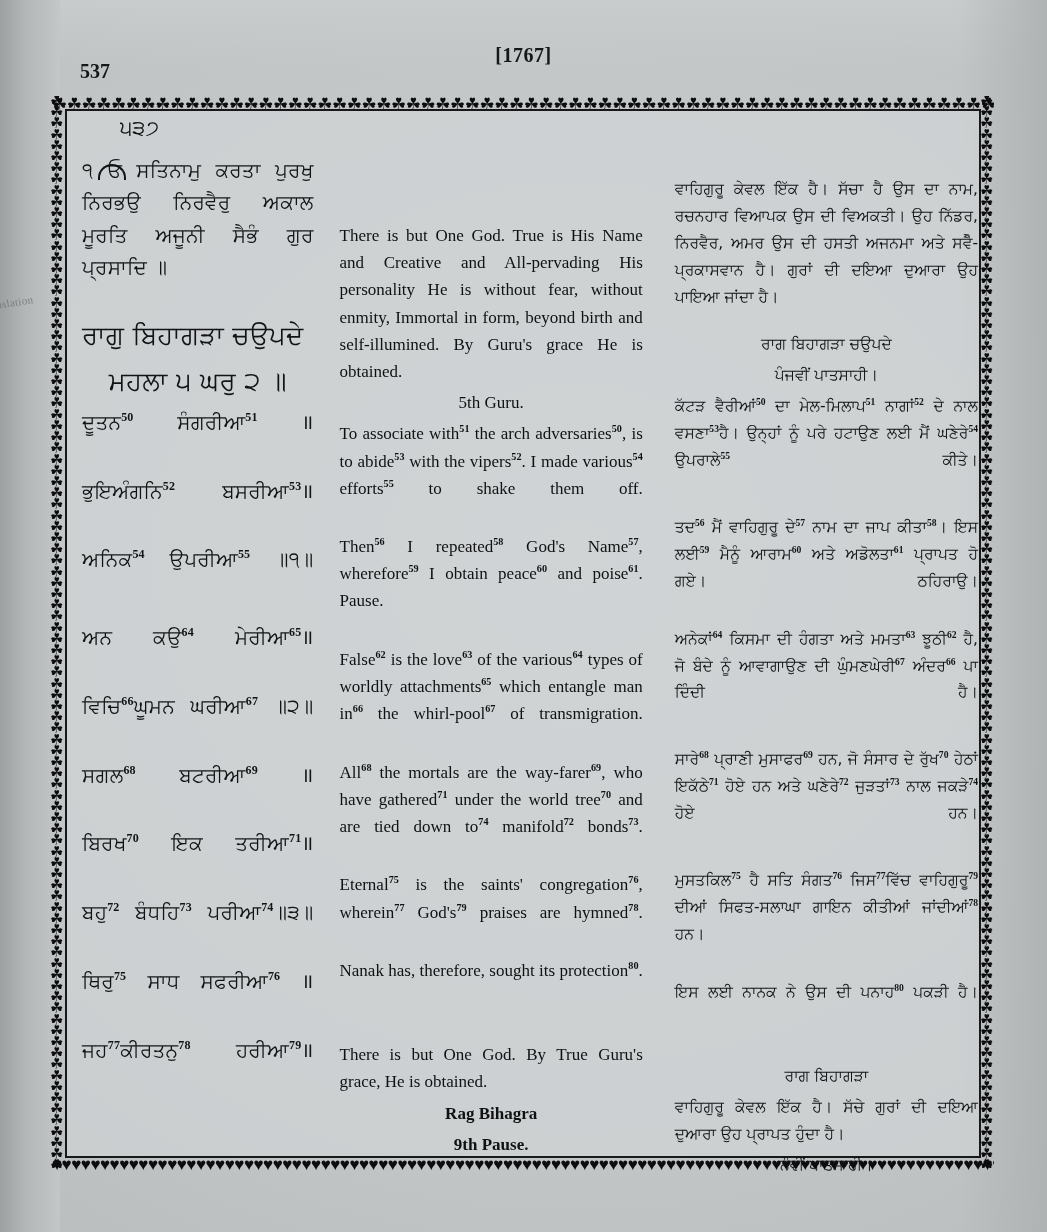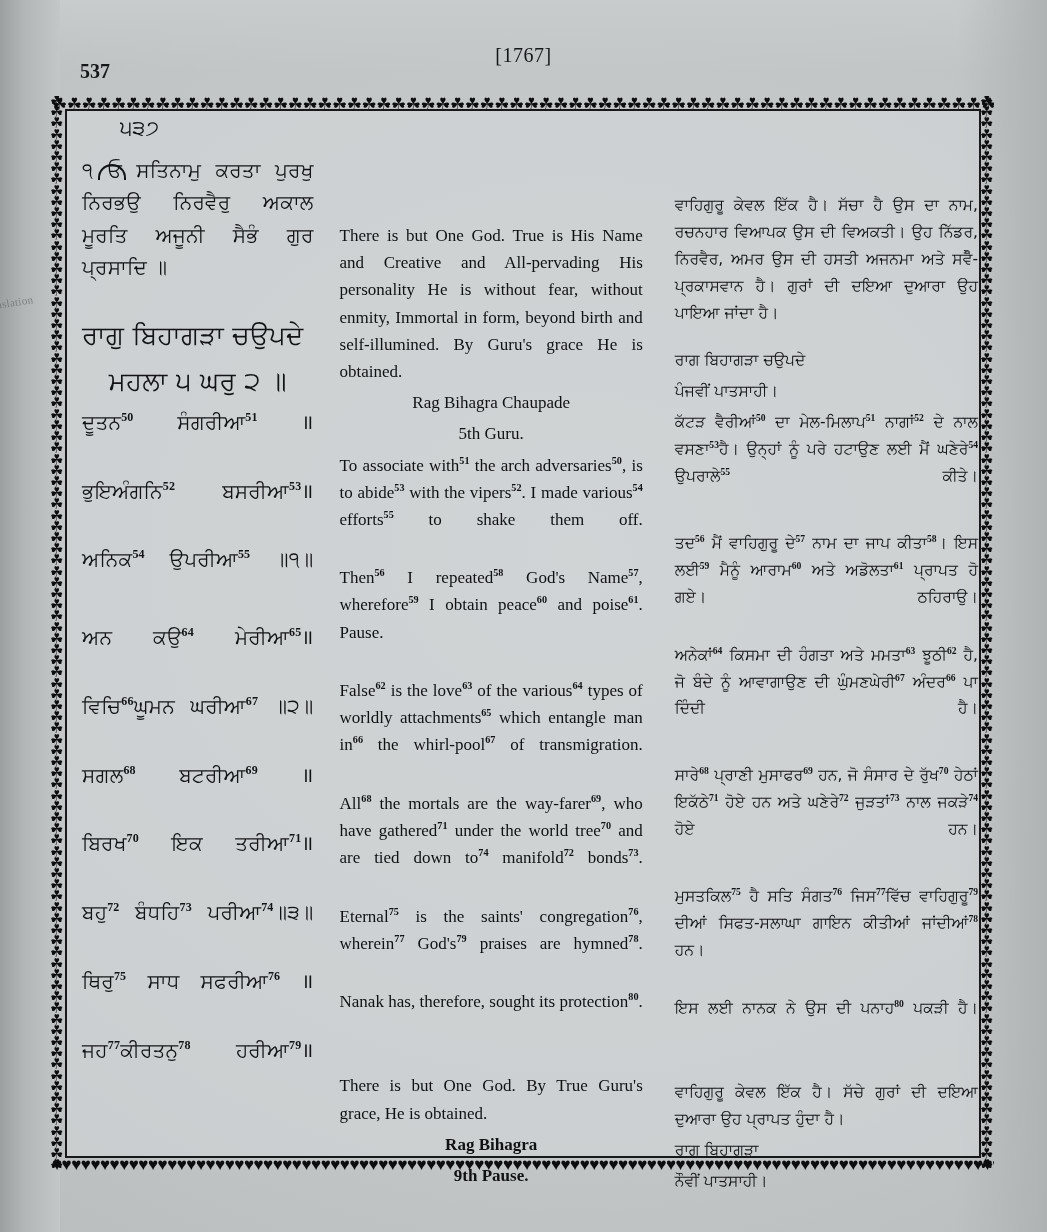--- a/index.html
+++ b/index.html
@@ -36,21 +36,21 @@
   }
   #top-shade{
     position:absolute;left:0;top:0;width:100%;height:70px;
     background:linear-gradient(to bottom,#c9cccd 0%,rgba(200,203,204,0) 100%);
     pointer-events:none;
   }
 
   
   #folio-bracket{
     position:absolute;left:0;top:44px;width:100%;
-    text-align:center;font-size:20px;font-weight:400;color:#15171a;
+    text-align:center;font-size:20px;font-weight:700;color:#15171a;
     letter-spacing:.5px;
   }
   #folio-number{
     position:absolute;left:80px;top:60px;
     font-size:20px;font-weight:700;color:#15171a;
   }
 
   
   #frame{
     position:absolute;left:52px;top:96px;
@@ -80,21 +80,21 @@
   
   #columns{
     position:absolute;left:68px;top:112px;
     width:912px;height:1040px;
     display:flex;
     gap:12px;
   }
   .col{position:relative;}
   .col-gurmukhi{width:252px;padding:0 8px 0 14px;}
   .col-english{width:330px;padding:0 6px;margin-top:46px;}
-  .col-punjabi{width:330px;padding:16px 2px 0 14px;}
+  .col-punjabi{width:330px;padding:0 2px 0 14px;}
 
   .gur{
     font-family:"DejaVu Sans","Liberation Sans",sans-serif;
     color:#111315;
     font-size:20px;
     line-height:1.62;
     letter-spacing:.2px;
   }
   .gur-head{
     font-size:26px;margin-top:3px;
@@ -111,21 +111,21 @@
     font-family:"Liberation Serif",serif;
   }
   .eng-center{text-align:center;}
   .pun{
     font-family:"DejaVu Sans","Liberation Sans",sans-serif;
     color:#111315;
     font-size:15.5px;
     line-height:1.74;
     text-align:justify;
   }
-  .pun-center{text-align:left;}
+  .pun-center{text-align:center;}
   .pun sup{font-size:.62em;}
   .blk{margin:0 0 4px 0;}
   .sp-lg{height:26px;}
   .sp-md{height:16px;}
   .sp-sm{height:9px;}
   .pagenum-gur{
     font-family:"DejaVu Sans","Liberation Sans",sans-serif;
     font-size:21px;font-weight:500;color:#111315;
     margin:4px 0 14px 38px;
   }
@@ -185,21 +185,20 @@
     <div class="gur blk just-spread">ਬਿਰਖ<sup>70</sup> ਇਕ ਤਰੀਆ<sup>71</sup>॥</div>
     <div class="gur blk just-spread">ਬਹੁ<sup>72</sup> ਬੰਧਹਿ<sup>73</sup> ਪਰੀਆ<sup>74</sup>॥੩॥</div>
     <div class="gur blk just-spread">ਥਿਰੁ<sup>75</sup> ਸਾਧ ਸਫਰੀਆ<sup>76</sup> ॥</div>
     <div class="gur blk just-spread">ਜਹ<sup>77</sup>ਕੀਰਤਨੁ<sup>78</sup> ਹਰੀਆ<sup>79</sup>॥</div>
 
   </div>
 
   <div class="col col-english">
     <div style="height:64px"></div>
     <div class="eng blk just">There is but One God. True is His Name and Creative and All-pervading His personality He is without fear, without enmity, Immortal in form, beyond birth and self-illumined. By Guru's grace He is obtained.</div>
-    <div class="eng eng-center blk">Rag Bihagra Chaupade</div>
     <div class="eng eng-center blk">5th Guru.</div>
     <div class="eng blk just-spread">To associate with<sup>51</sup> the arch adversaries<sup>50</sup>, is to abide<sup>53</sup> with the vipers<sup>52</sup>. I made various<sup>54</sup> efforts<sup>55</sup> to shake them off.</div>
     <div class="eng blk just-spread">Then<sup>56</sup> I repeated<sup>58</sup> God's Name<sup>57</sup>, wherefore<sup>59</sup> I obtain peace<sup>60</sup> and poise<sup>61</sup>. Pause.</div>
     <div class="eng blk just-spread">False<sup>62</sup> is the love<sup>63</sup> of the various<sup>64</sup> types of worldly attachments<sup>65</sup> which entangle man in<sup>66</sup> the whirl-pool<sup>67</sup> of transmigration.</div>
     <div class="eng blk just-spread">All<sup>68</sup> the mortals are the way-farer<sup>69</sup>, who have gathered<sup>71</sup> under the world tree<sup>70</sup> and are tied down to<sup>74</sup> manifold<sup>72</sup> bonds<sup>73</sup>.</div>
     <div class="eng blk just-spread">Eternal<sup>75</sup> is the saints' congregation<sup>76</sup>, wherein<sup>77</sup> God's<sup>79</sup> praises are hymned<sup>78</sup>.</div>
     <div class="eng blk just-spread">Nanak has, therefore, sought its protection<sup>80</sup>.</div>
 
     <div class="sp-lg"></div>
 
@@ -222,18 +221,18 @@
     <div class="pun blk just-spread">ਤਦ<sup>56</sup> ਮੈਂ ਵਾਹਿਗੁਰੂ ਦੇ<sup>57</sup> ਨਾਮ ਦਾ ਜਾਪ ਕੀਤਾ<sup>58</sup>। ਇਸ ਲਈ<sup>59</sup> ਮੈਨੂੰ ਆਰਾਮ<sup>60</sup> ਅਤੇ ਅਡੋਲਤਾ<sup>61</sup> ਪ੍ਰਾਪਤ ਹੋ ਗਏ। ਠਹਿਰਾਉ।</div>
     <div class="pun blk just-spread">ਅਨੇਕਾਂ<sup>64</sup> ਕਿਸਮਾ ਦੀ ਹੰਗਤਾ ਅਤੇ ਮਮਤਾ<sup>63</sup> ਝੂਠੀ<sup>62</sup> ਹੈ, ਜੋ ਬੰਦੇ ਨੂੰ ਆਵਾਗਾਉਣ ਦੀ ਘੁੰਮਣਘੇਰੀ<sup>67</sup> ਅੰਦਰ<sup>66</sup> ਪਾ ਦਿੰਦੀ ਹੈ।</div>
     <div class="sp-sm"></div>
     <div class="pun blk just-spread">ਸਾਰੇ<sup>68</sup> ਪ੍ਰਾਣੀ ਮੁਸਾਫਰ<sup>69</sup> ਹਨ, ਜੋ ਸੰਸਾਰ ਦੇ ਰੁੱਖ<sup>70</sup> ਹੇਠਾਂ ਇਕੱਠੇ<sup>71</sup> ਹੋਏ ਹਨ ਅਤੇ ਘਣੇਰੇ<sup>72</sup> ਜੁੜਤਾਂ<sup>73</sup> ਨਾਲ ਜਕੜੇ<sup>74</sup> ਹੋਏ ਹਨ।</div>
     <div class="sp-sm"></div>
     <div class="pun blk just-spread">ਮੁਸਤਕਿਲ<sup>75</sup> ਹੈ ਸਤਿ ਸੰਗਤ<sup>76</sup> ਜਿਸ<sup>77</sup>ਵਿੱਚ ਵਾਹਿਗੁਰੂ<sup>79</sup> ਦੀਆਂ ਸਿਫਤ-ਸਲਾਘਾ ਗਾਇਨ ਕੀਤੀਆਂ ਜਾਂਦੀਆਂ<sup>78</sup> ਹਨ।</div>
     <div class="pun blk just-spread">ਇਸ ਲਈ ਨਾਨਕ ਨੇ ਉਸ ਦੀ ਪਨਾਹ<sup>80</sup> ਪਕੜੀ ਹੈ।</div>
 
     <div class="sp-lg"></div>
 
+    <div class="pun pun-center blk">ਰਾਗ ਬਿਹਾਗੜਾ</div>
     <div class="pun blk just">ਵਾਹਿਗੁਰੂ ਕੇਵਲ ਇੱਕ ਹੈ। ਸੱਚੇ ਗੁਰਾਂ ਦੀ ਦਇਆ ਦੁਆਰਾ ਉਹ ਪ੍ਰਾਪਤ ਹੁੰਦਾ ਹੈ।</div>
-    <div class="pun pun-center blk">ਰਾਗ ਬਿਹਾਗੜਾ</div>
     <div class="pun pun-center blk">ਨੌਵੀਂ ਪਾਤਸਾਹੀ।</div>
   </div>
 
 </div>
 
 </body></html>

